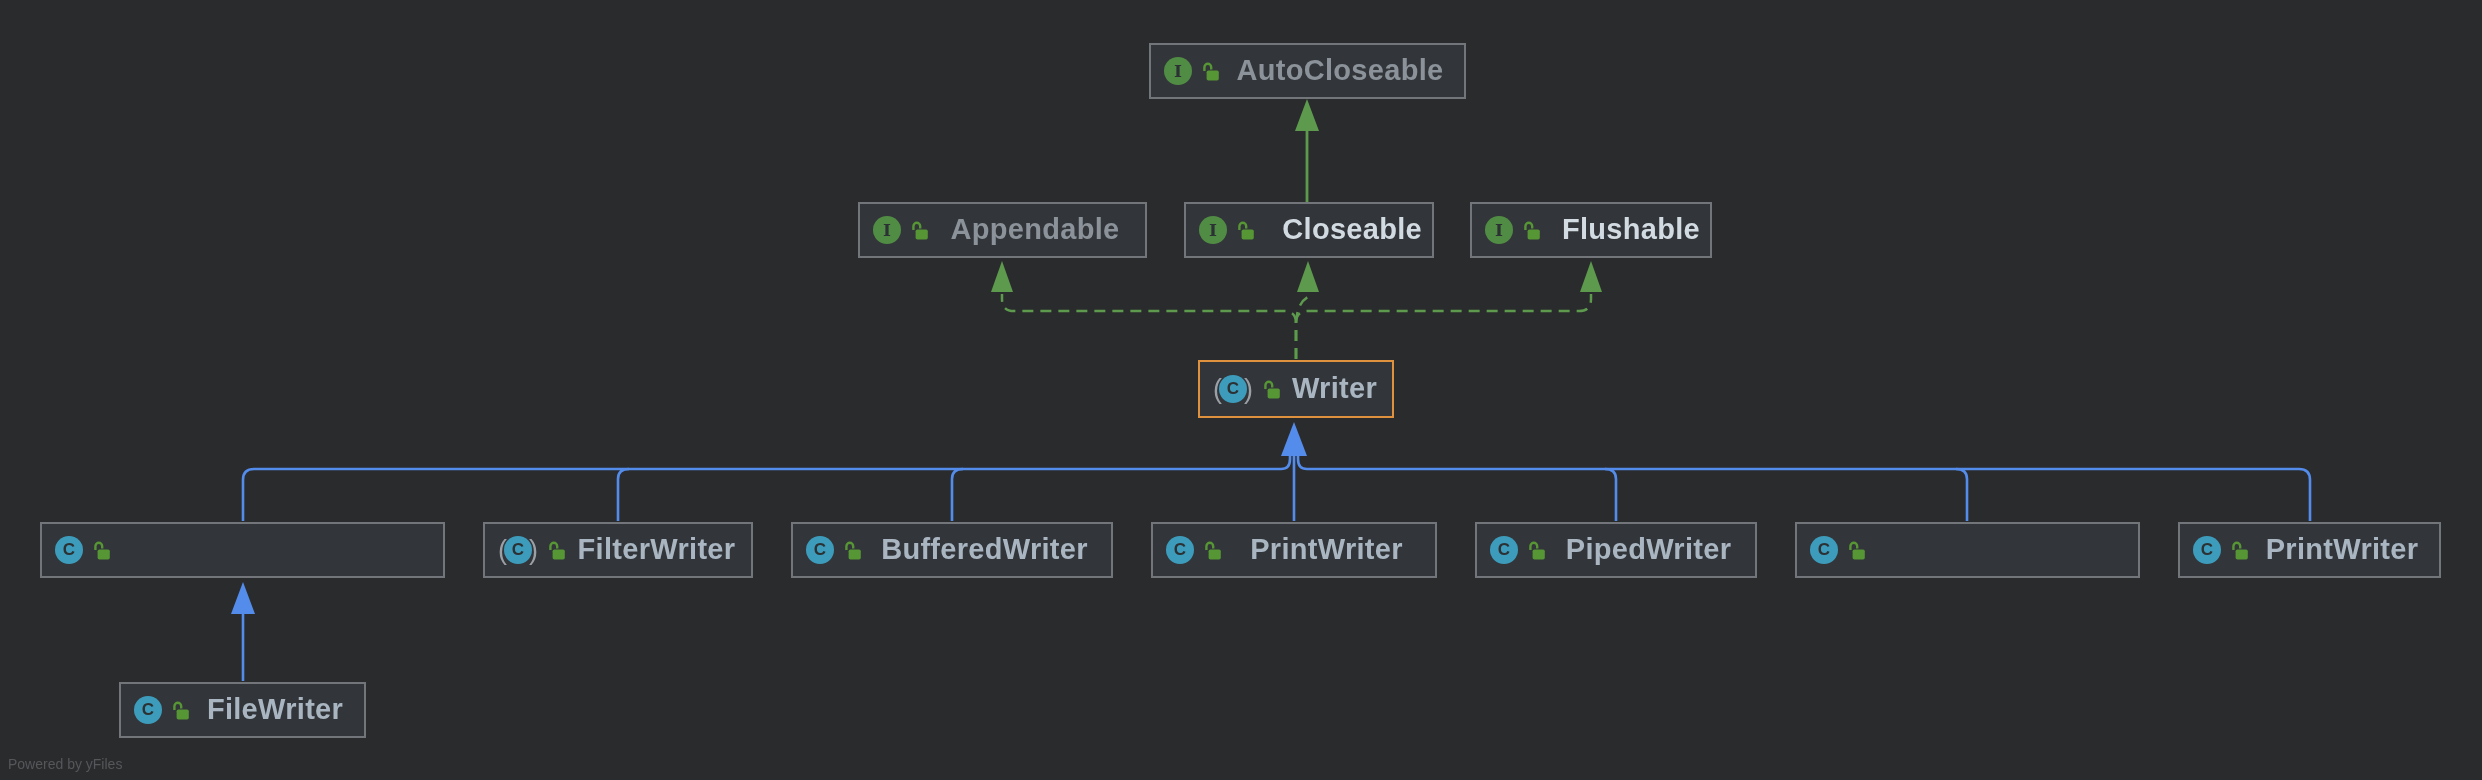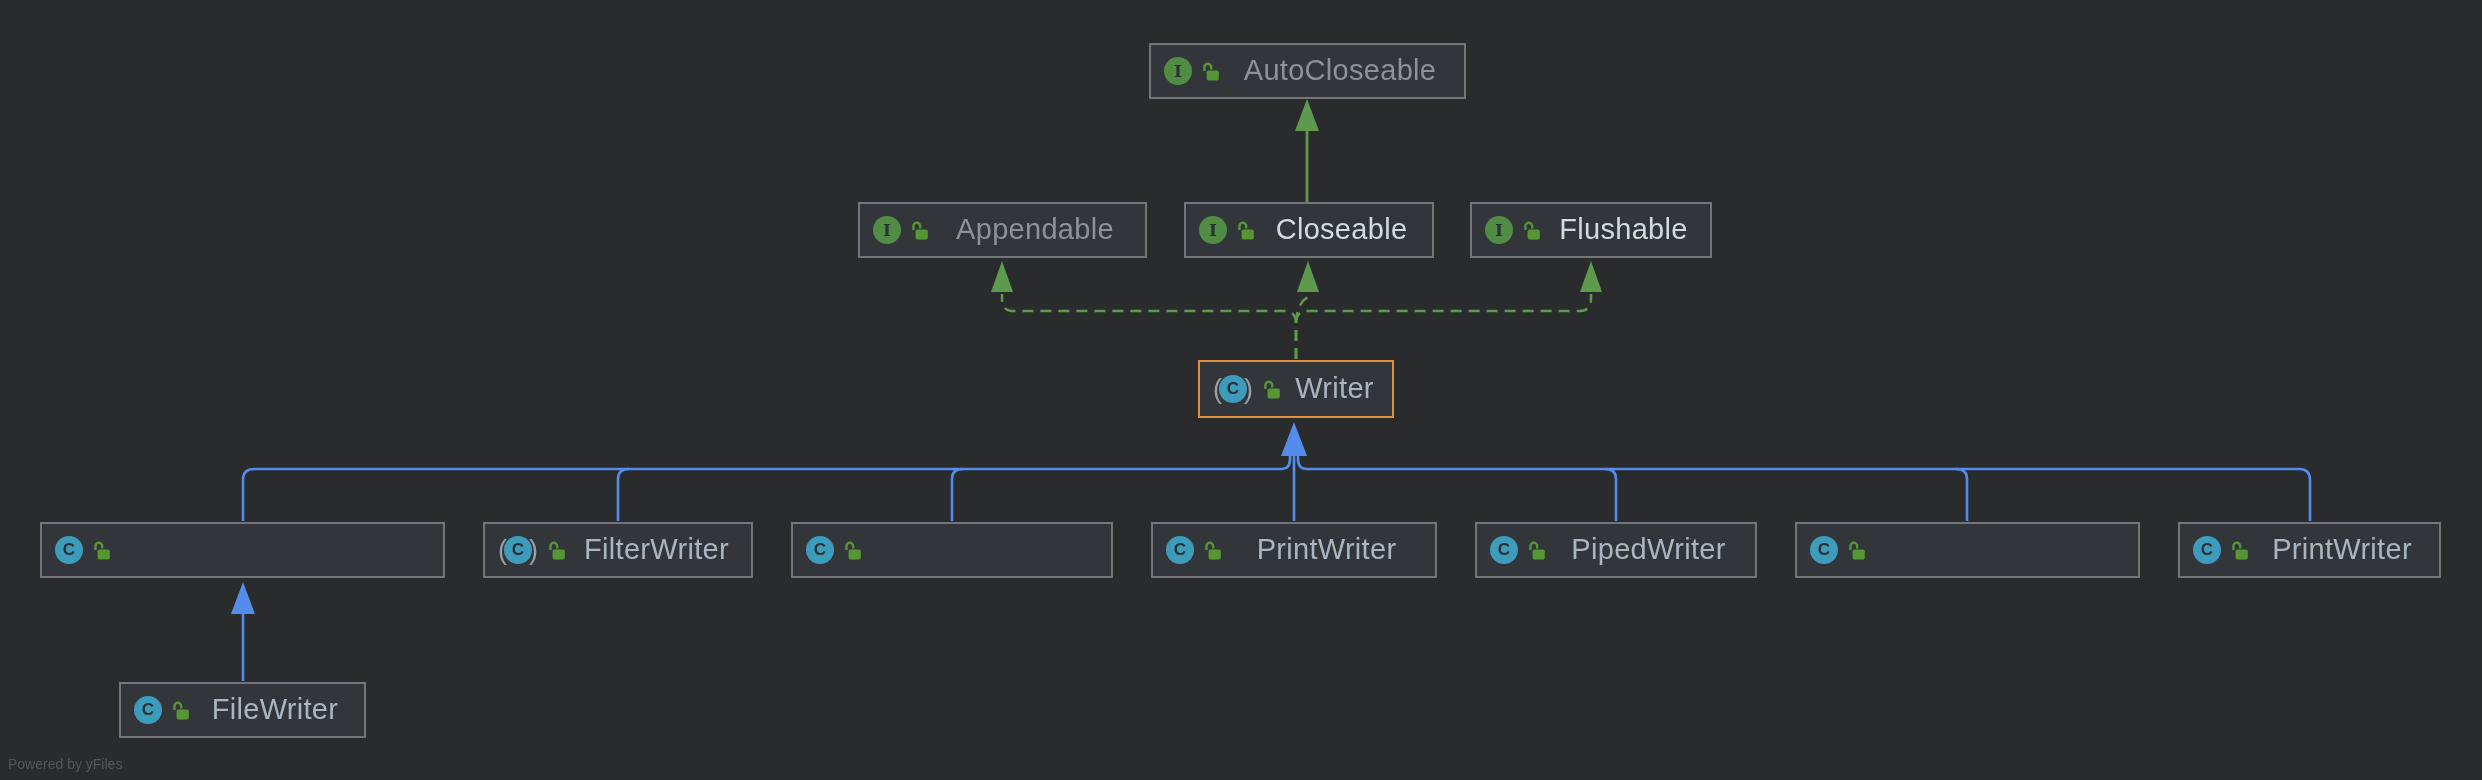--- a/index.html
+++ b/index.html
@@ -37,23 +37,23 @@
   .badge.cls{background:var(--icon-class-bg); font:600 17px "Liberation Sans", sans-serif;}
   .abstract-wrap{display:flex; align-items:center; flex:0 0 auto;}
   .paren{color:var(--icon-paren); font:400 27px "Liberation Sans", sans-serif; line-height:28px;}
   .paren.open{margin-right:-3px;}
   .paren.close{margin-left:-3px;}
   .lock{margin-left:9px; flex:0 0 auto; display:flex; align-items:center;}
   .lock svg .lk-fill{fill:var(--lock-green);}
   .lock svg .lk-stroke{stroke:var(--lock-green); fill:none; stroke-width:2.4;}
   .label{
     flex:1; text-align:center; font-size:29px; letter-spacing:0.3px;
-    color:var(--label-normal); padding:0 10px 2px 6px; white-space:nowrap;
-  }
-  .label.bright{color:var(--label-bright);}
+    color:var(--label-normal); padding:0 10px 2px 6px; white-space:nowrap;font-weight:bold;
+  }
+  .label.bright{color:var(--label-bright);text-align:right;}
   .label.dim{color:var(--label-dim);}
   .watermark{
     position:absolute; left:8px; bottom:8px; z-index:3;
     font-size:14px; color:var(--watermark);
   }
 </style>
 </head>
 <body>
 
 <div class="canvas">
@@ -184,20 +184,21 @@
   <div class="node" style="left:791px;top:522px;width:322px">
     <span class="badge cls">
         <span>C</span>
       </span>
     <span class="lock">
         <svg width="19" height="21" viewBox="0 0 19 21">
           <path class="lk-stroke" d="M3.4,10 L3.4,6.2 A3.4,3.4 0 0 1 10.2,6.2 L10.2,8.6"></path>
           <rect class="lk-fill" x="5.6" y="9.4" width="12.2" height="10.2" rx="1.8"></rect>
         </svg>
       </span>
+    <span class="label">BufferedWriter</span>
   </div>
 
   <div class="node" style="left:1151px;top:522px;width:286px">
     <span class="badge cls">
         <span>C</span>
       </span>
     <span class="lock">
         <svg width="19" height="21" viewBox="0 0 19 21">
           <path class="lk-stroke" d="M3.4,10 L3.4,6.2 A3.4,3.4 0 0 1 10.2,6.2 L10.2,8.6"></path>
           <rect class="lk-fill" x="5.6" y="9.4" width="12.2" height="10.2" rx="1.8"></rect>

